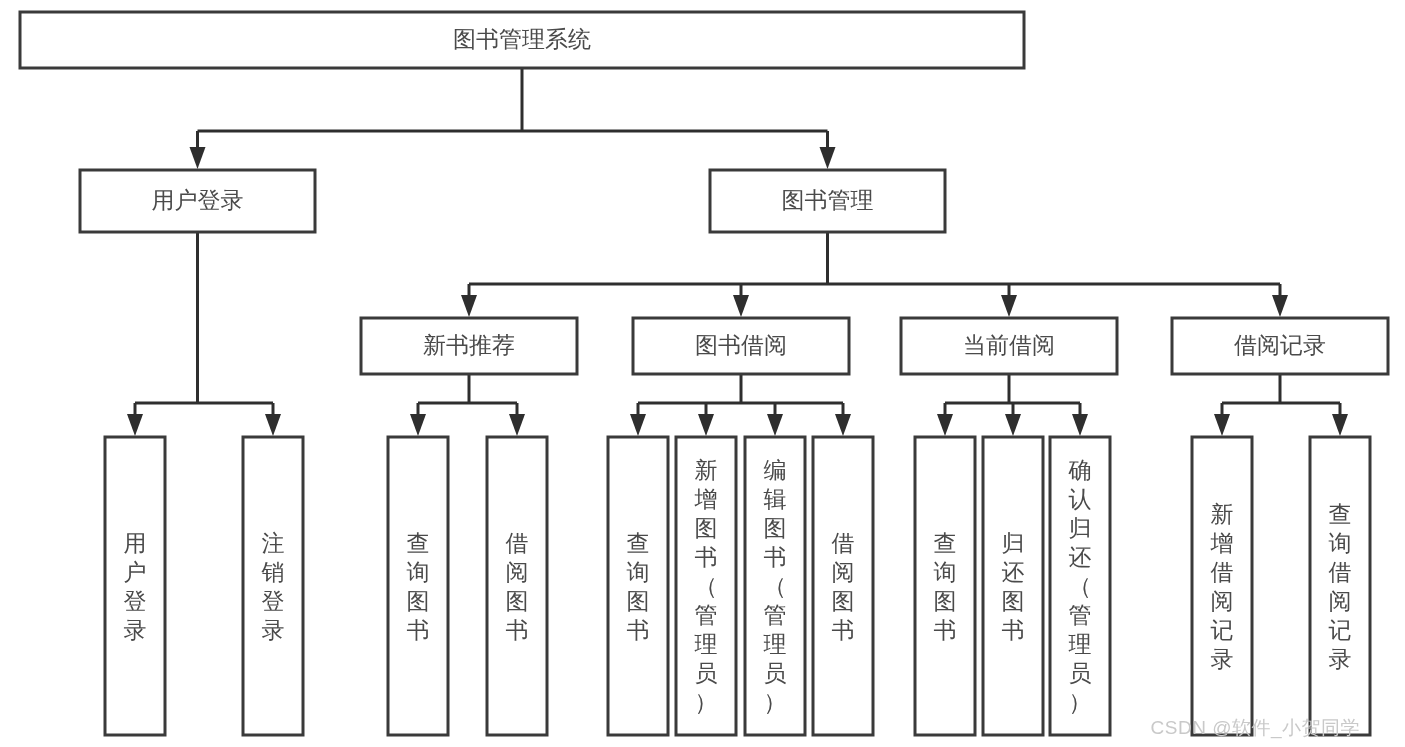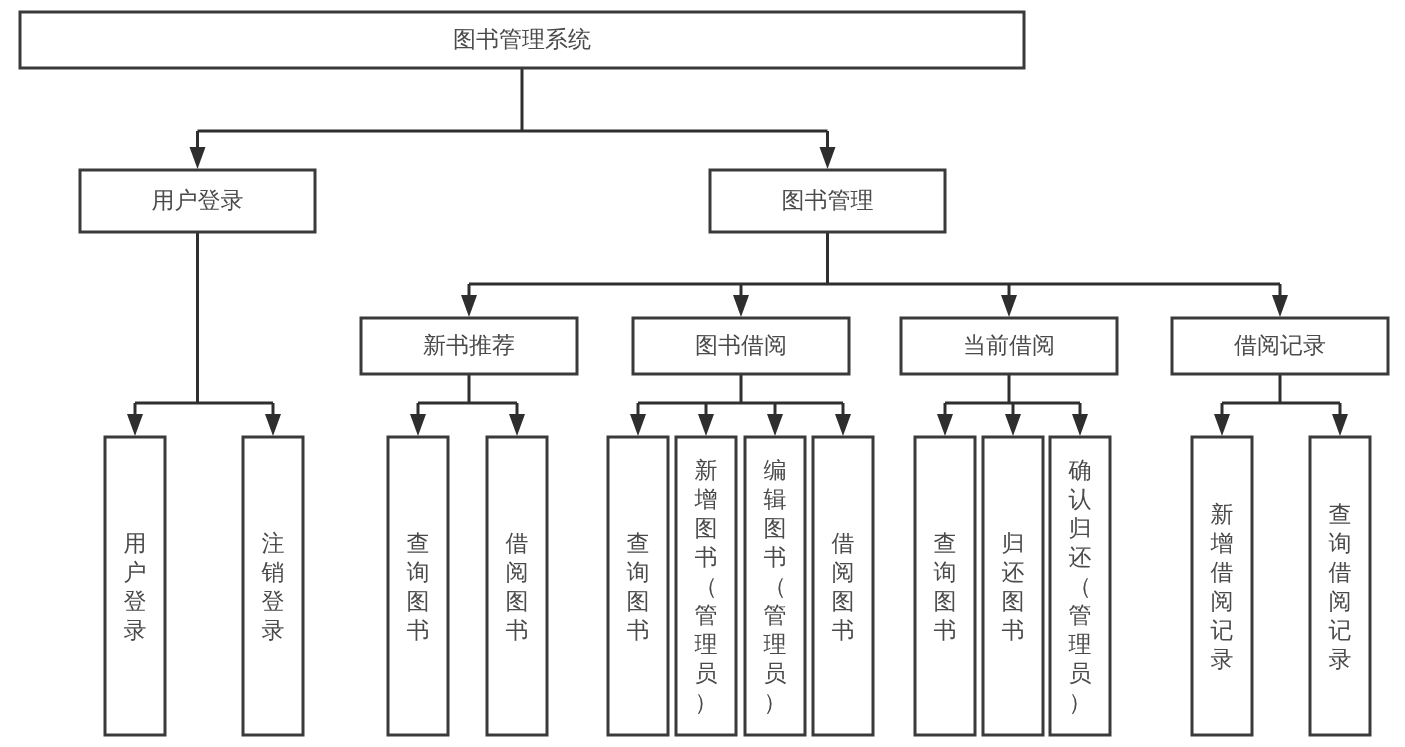--- a/index.html
+++ b/index.html
@@ -219,13 +219,14 @@
         <g>
           <rect x="1192" y="437" width="60" height="298" class="node-box"></rect>
           <text x="1222" y="521.62" class="node-label-vertical"><tspan x="1222" dy="0">新</tspan><tspan x="1222" dy="29">增</tspan><tspan x="1222" dy="29">借</tspan><tspan x="1222" dy="29">阅</tspan><tspan x="1222" dy="29">记</tspan><tspan x="1222" dy="29">录</tspan></text>
         </g>
         <g>
           <rect x="1310" y="437" width="60" height="298" class="node-box"></rect>
           <text x="1340" y="521.62" class="node-label-vertical"><tspan x="1340" dy="0">查</tspan><tspan x="1340" dy="29">询</tspan><tspan x="1340" dy="29">借</tspan><tspan x="1340" dy="29">阅</tspan><tspan x="1340" dy="29">记</tspan><tspan x="1340" dy="29">录</tspan></text>
         </g>
       </g>
   </svg>
+  <div class="watermark">CSDN @软件_小贺同学</div>
 </div>
 
 </body></html>

